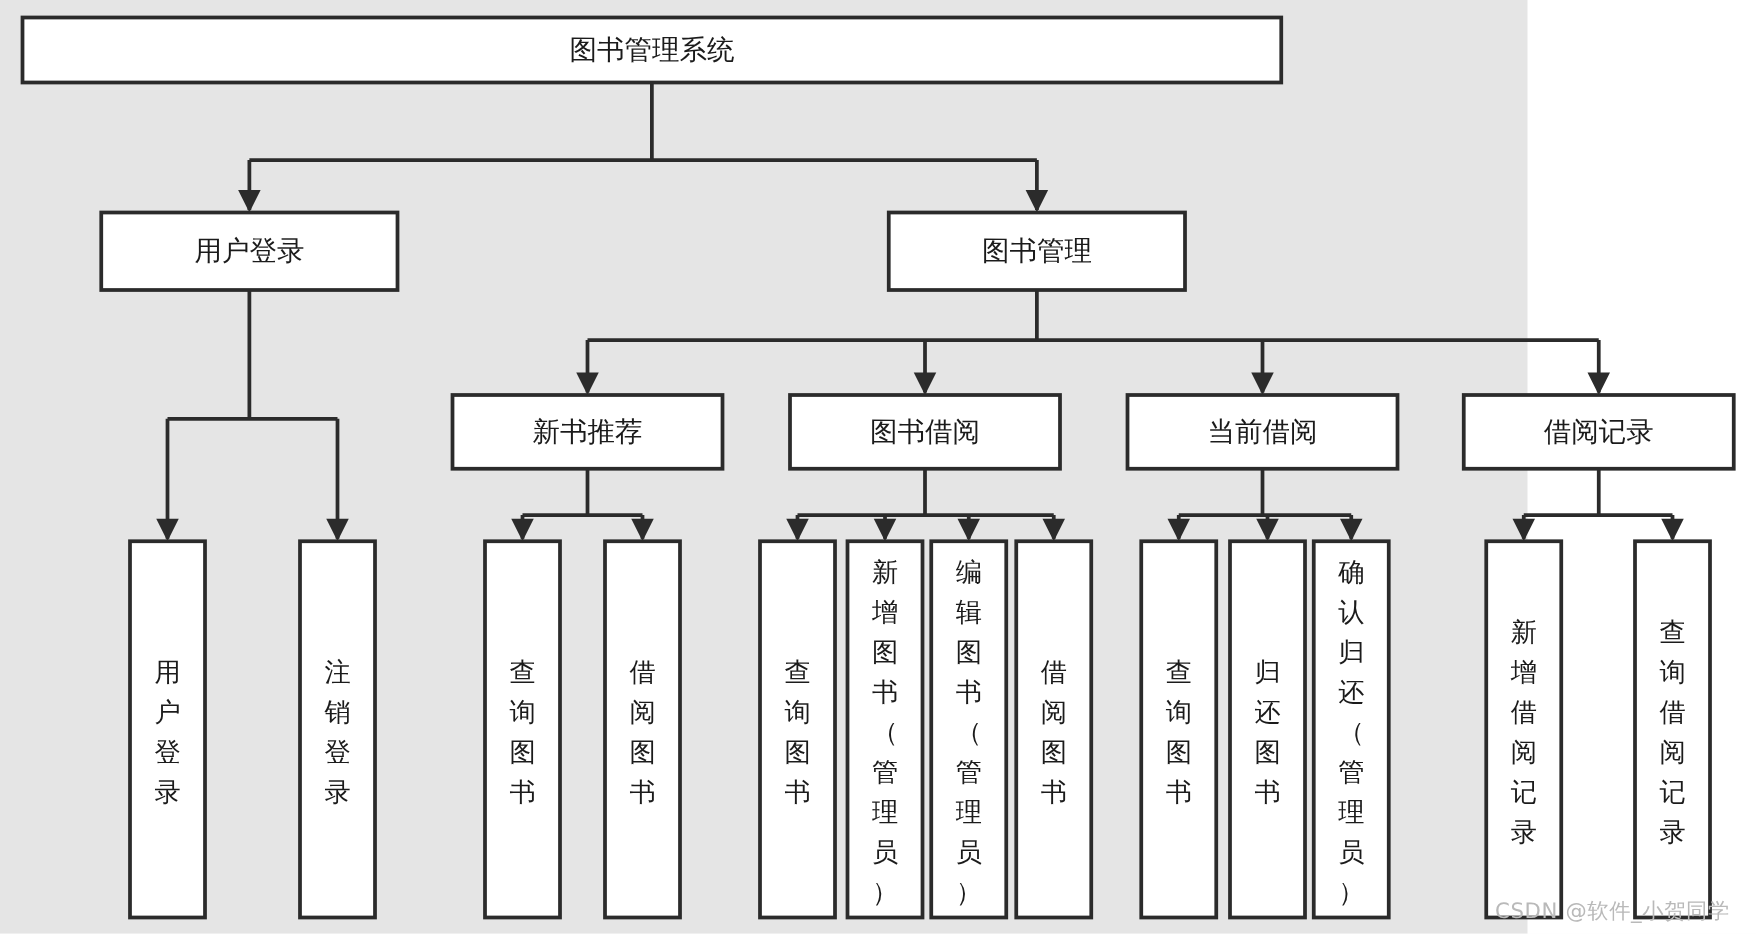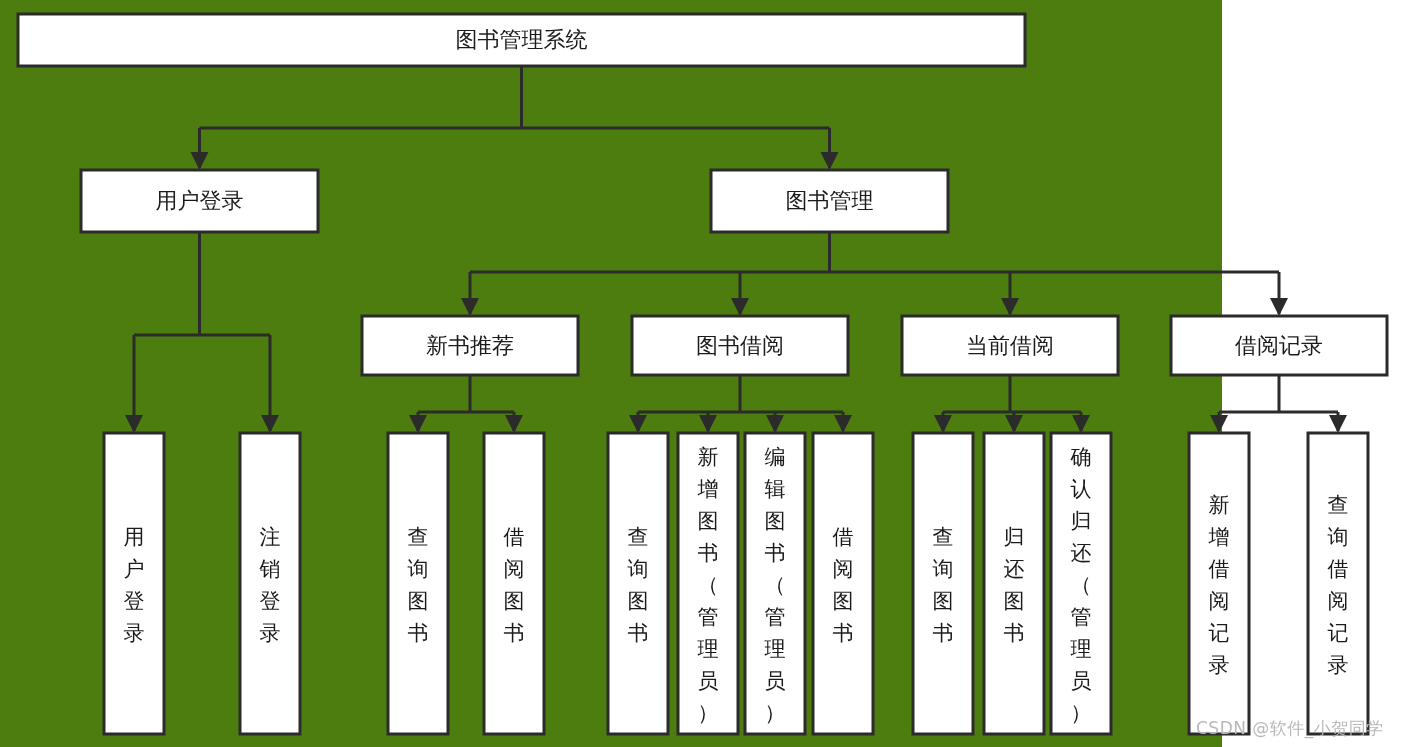--- a/index.html
+++ b/index.html
@@ -11,21 +11,21 @@
   body {
     width: 1405px;
     height: 747px;
     font-family: "DejaVu Sans", "Liberation Sans", sans-serif;
     overflow: hidden;
   }
   #diagram-root {
     position: relative;
     width: 1222px;
     height: 747px;
-    background: #4d7c0f;
+    background: #e5e5e5;
   }
   svg.diagram {
     display: block;
     width: 1405px;
     height: 747px;
   }
   .node-box {
     fill: #ffffff;
     stroke: #2b2b2b;
     stroke-width: 3;

